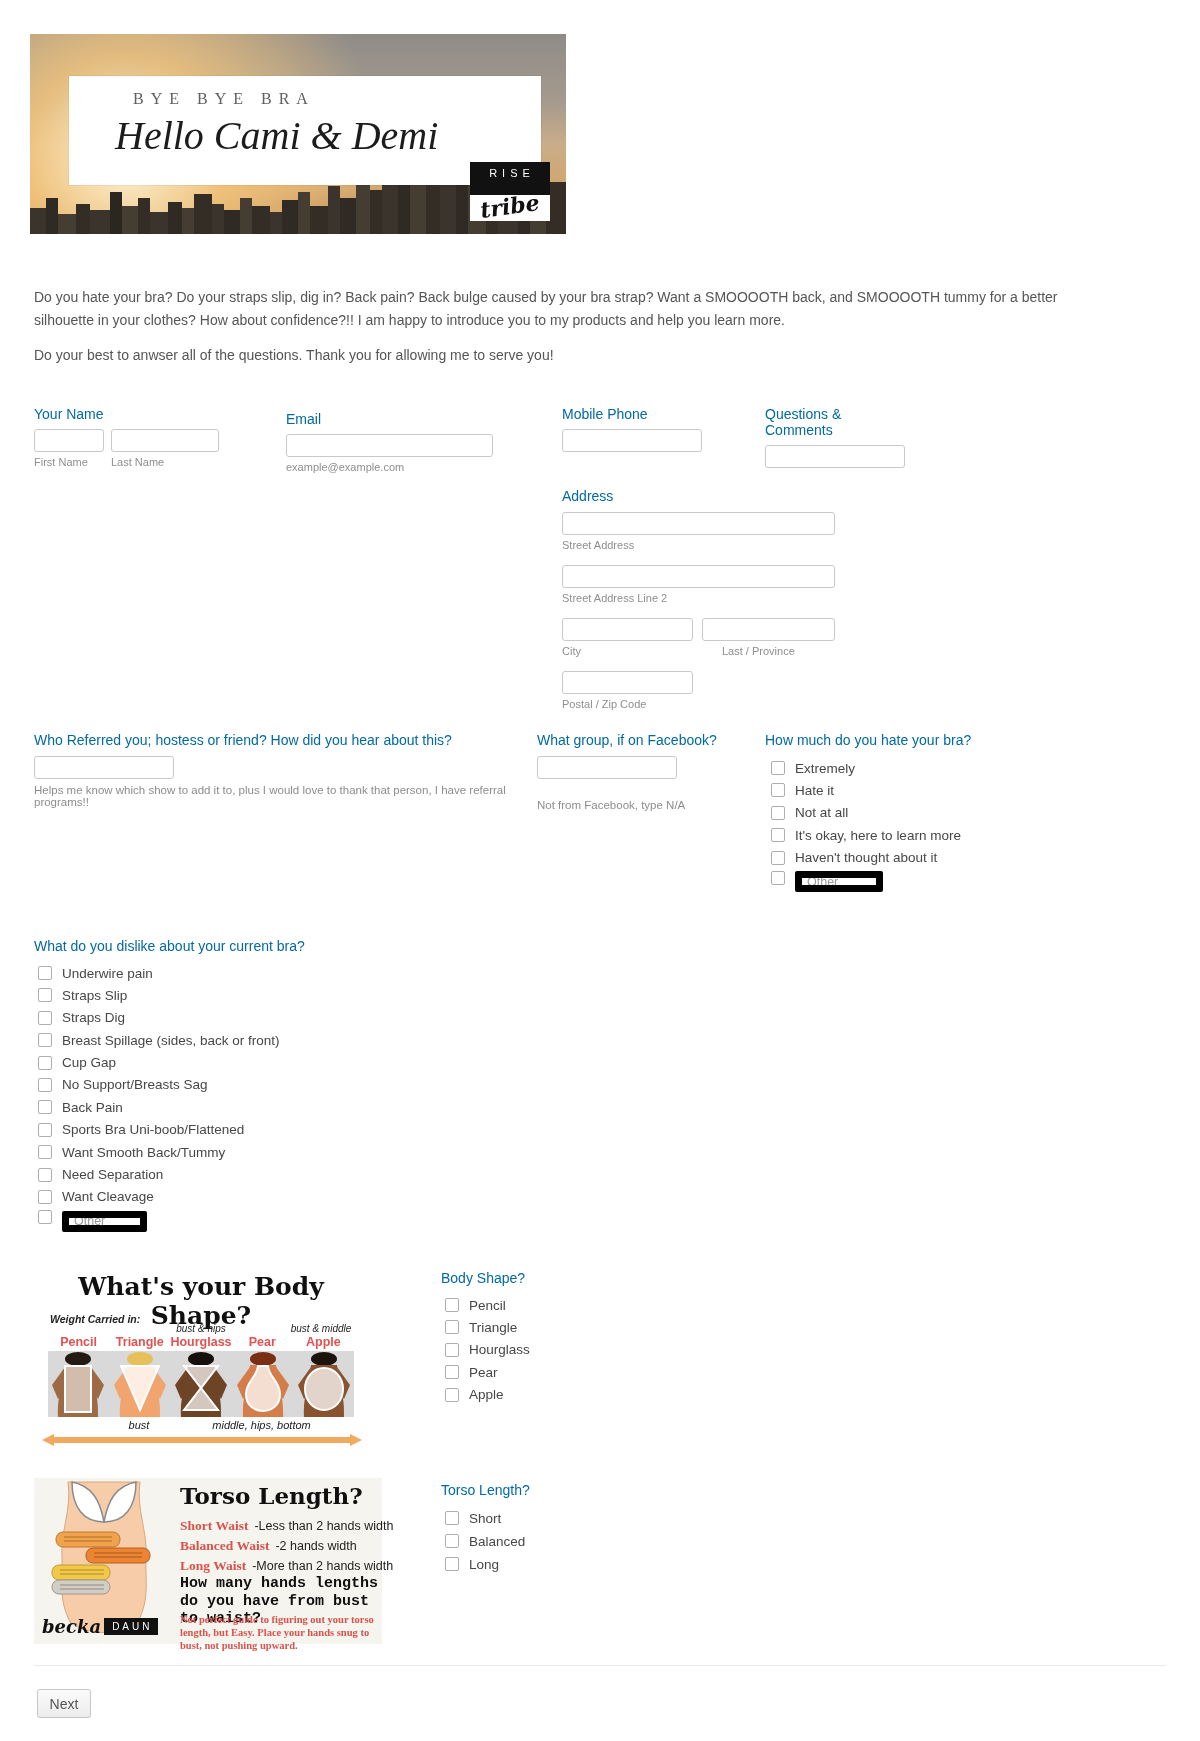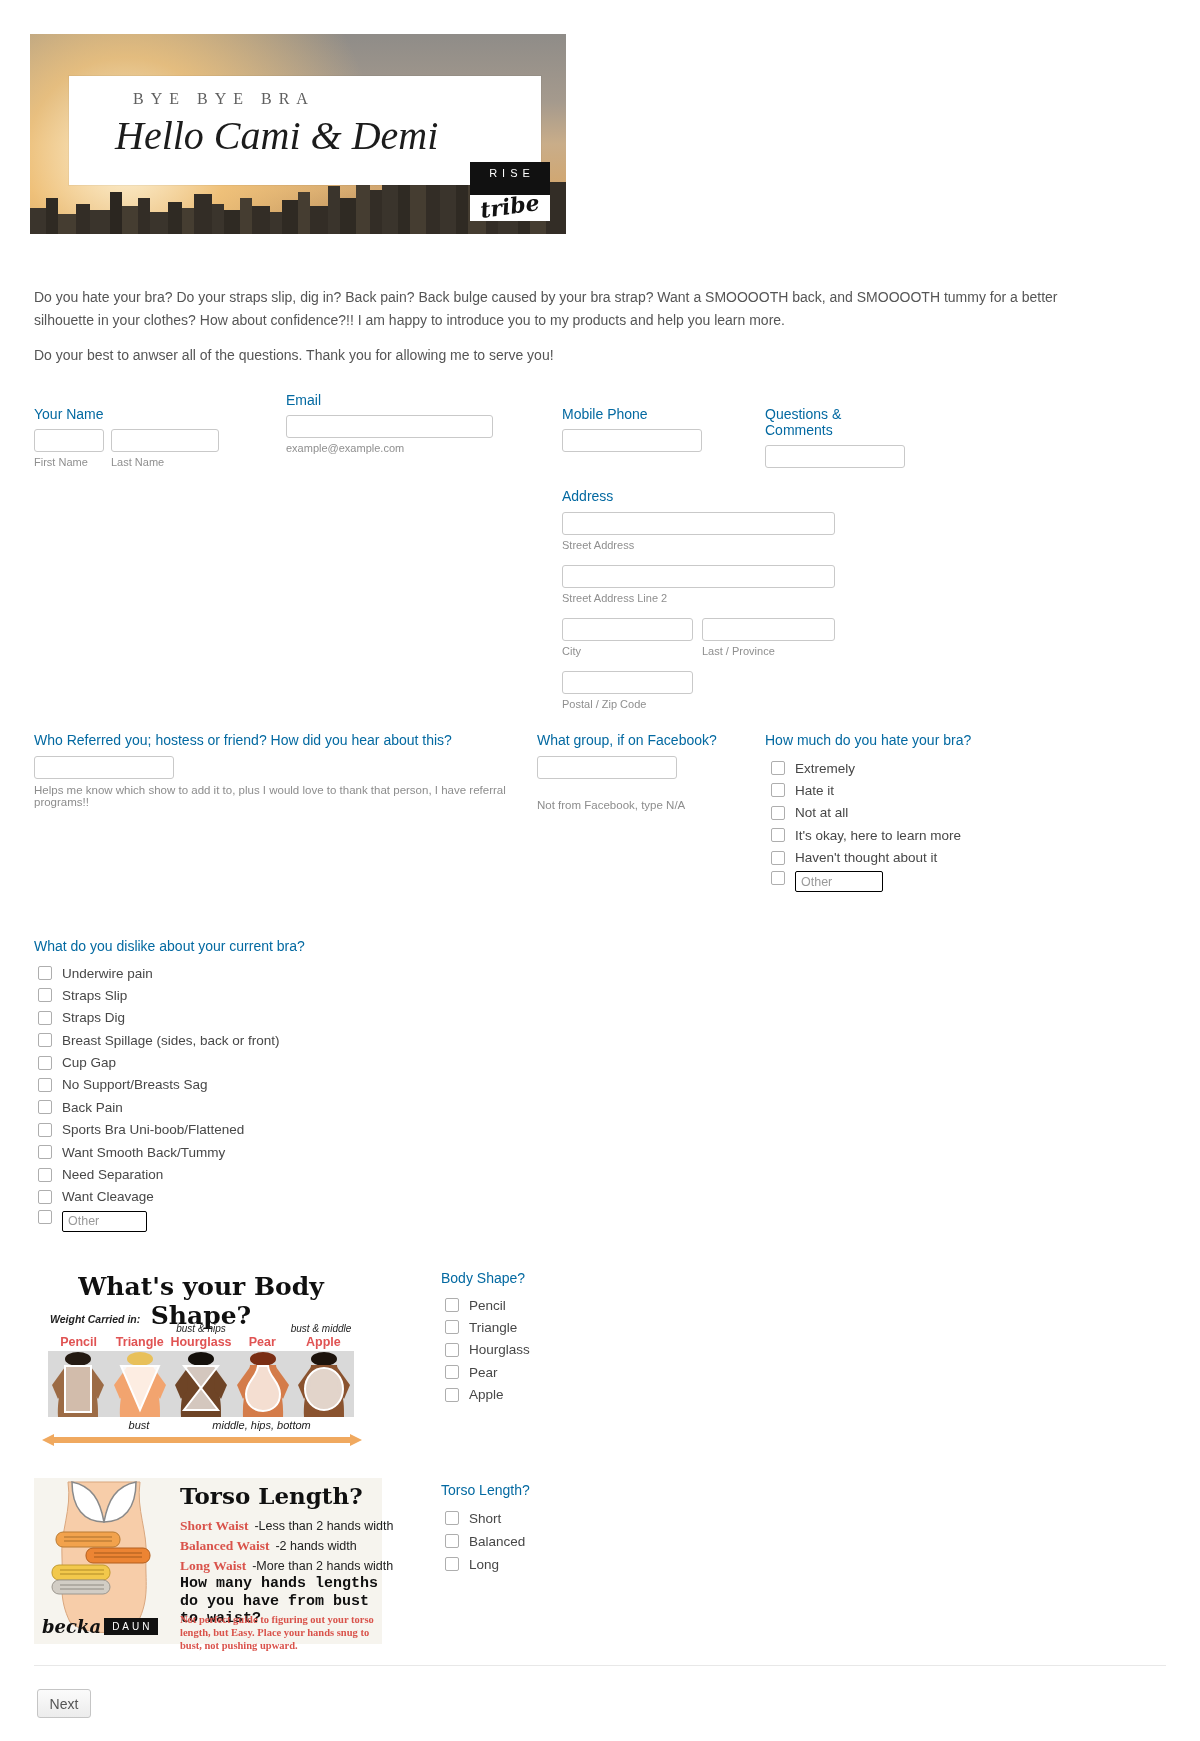--- a/index.html
+++ b/index.html
@@ -32,21 +32,21 @@
   .q-label{font-size:14px;font-weight:normal;color:#0369a1;}
   .tinput{border:1px solid #c9c9c9;border-radius:3px;height:23px;box-sizing:border-box;
     padding:0 6px;font-size:13px;color:#333;background:#fff;display:block;}
   input::placeholder{color:#9a9a9a;}
   .sub{font-size:11px;color:#8f8f8f;margin-top:4px;}
   .helper{font-size:11.5px;color:#8d8d8d;}
   .cbrow{display:flex;align-items:center;height:20px;margin-bottom:2.4px;}
   .cb{appearance:none;-webkit-appearance:none;width:14px;height:14px;border:1px solid #aeaeae;
     border-radius:2px;background:#fff;margin:0 10px 0 0;flex:none;}
   .cbtext{font-size:13.5px;color:#474747;white-space:nowrap;}
-  .other-input{border:1px solid #000000;border-radius:2px;height:21px;width:88px;box-sizing:border-box;
+  .other-input{border:7px solid #000000;border-radius:2px;height:21px;width:88px;box-sizing:border-box;
     padding:0 5px;font-size:12.5px;color:#333;}
 
   
   .bs-card{position:absolute;left:34px;top:1266px;width:334px;height:186px;background:#fff;}
   .bs-title{position:absolute;left:0;top:6px;width:100%;text-align:center;
     font-family:"DejaVu Serif",serif;font-weight:bold;font-size:25px;color:#101010;}
   .bs-sub{position:absolute;left:16px;top:47px;font-style:italic;font-weight:bold;font-size:10.5px;color:#222;}
   .bs-note{position:absolute;top:57px;font-style:italic;font-size:10px;color:#222;text-align:center;}
   .bs-labels{position:absolute;left:14px;top:69px;width:306px;display:flex;}
   .bs-labels span{flex:1;text-align:center;font-weight:bold;font-size:12.5px;color:#e05353;}
@@ -138,21 +138,21 @@
     <div style="display:flex;gap:7px;margin-top:7px;">
       <input class="tinput" style="width: 70px;" type="text">
       <input class="tinput" style="width: 108px;" type="text">
     </div>
     <div style="display:flex;">
       <div class="sub" style="width:77px;">First Name</div>
       <div class="sub">Last Name</div>
     </div>
   </div>
 
-  <div class="abs" style="left:286px;top:392px;width:210px;">
+  <div class="abs" style="left:286px;top:411px;width:210px;">
     <div class="q-label">Email</div>
     <input class="tinput" style="width: 207px; margin-top: 7px;" type="text">
     <div class="sub">example@example.com</div>
   </div>
 
   <div class="abs" style="left:562px;top:406px;width:145px;">
     <div class="q-label">Mobile Phone</div>
     <input class="tinput" style="width: 140px; margin-top: 7px;" type="text">
   </div>
 
@@ -164,21 +164,21 @@
   <div class="abs" style="left:562px;top:488px;width:275px;">
     <div class="q-label">Address</div>
     <input class="tinput" style="width: 273px; margin-top: 8px;" type="text">
     <div class="sub">Street Address</div>
     <input class="tinput" style="width: 273px; margin-top: 14px;" type="text">
     <div class="sub">Street Address Line 2</div>
     <div style="display:flex;gap:9px;margin-top:14px;">
       <input class="tinput" style="width: 131px;" type="text">
       <input class="tinput" style="width: 133px;" type="text">
     </div>
-    <div style="display:flex;">
+    <div style="display:flex;gap:20px;">
       <div class="sub" style="width:140px;">City</div>
       <div class="sub">Last / Province</div>
     </div>
     <input class="tinput" style="width: 131px; margin-top: 14px;" type="text">
     <div class="sub">Postal / Zip Code</div>
   </div>
 
   <div class="abs" style="left:34px;top:732px;width:490px;">
     <div class="q-label">Who Referred you; hostess or friend? How did you hear about this?</div>
     <input class="tinput" style="width: 140px; margin-top: 8px;" type="text">

